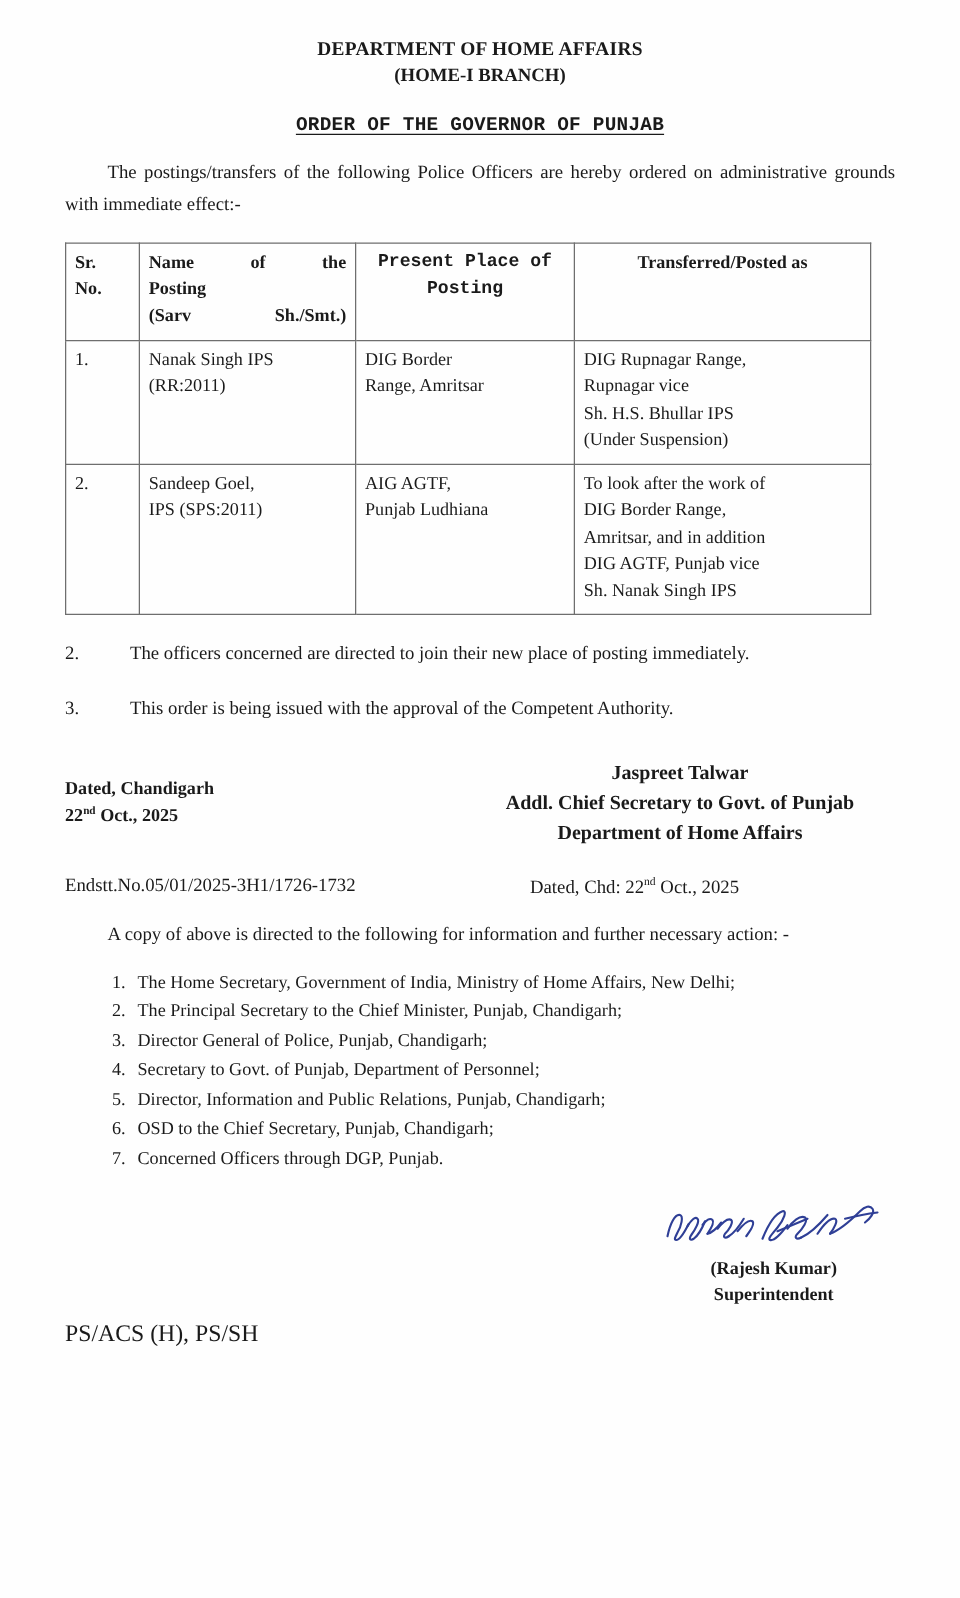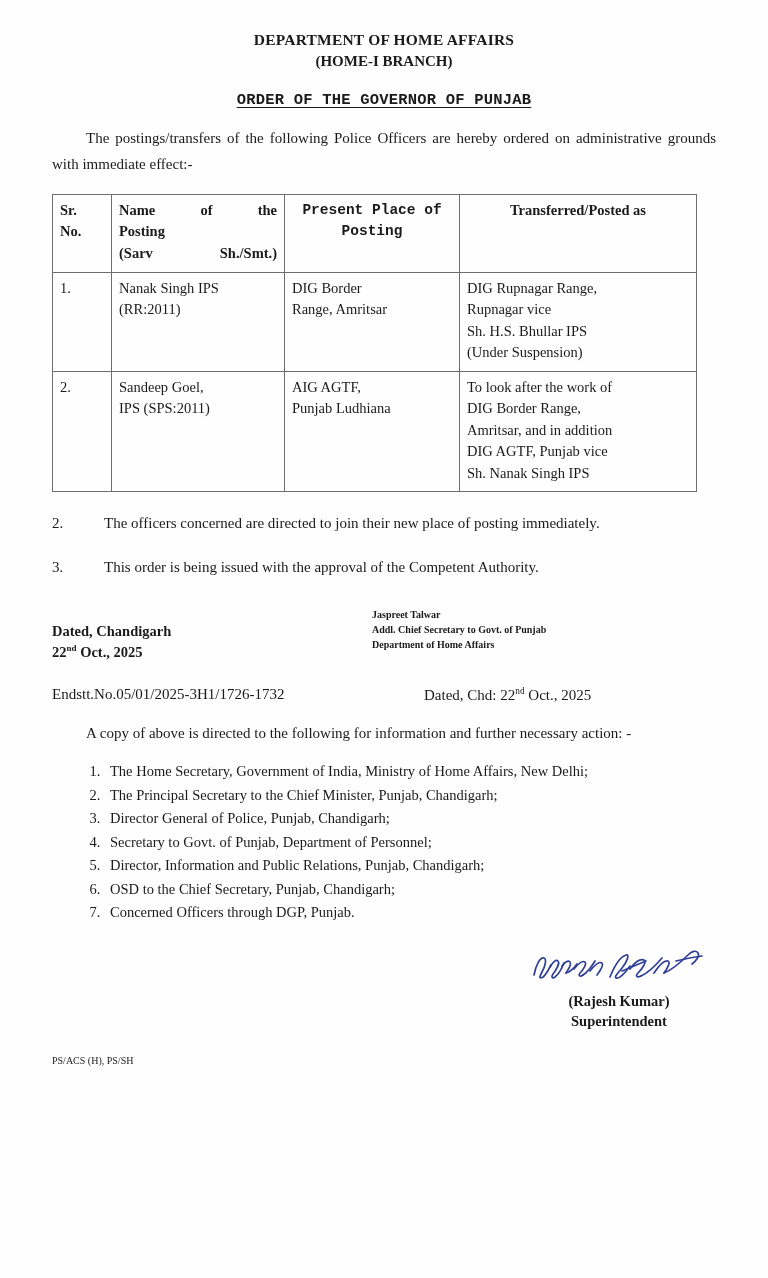--- a/index.html
+++ b/index.html
@@ -118,23 +118,23 @@
   .sig-left {
     font-weight: bold;
     font-size: 14.5px;
     line-height: 1.5;
     width: 320px;
     flex: 0 0 320px;
     padding-top: 14px;
   }
   .sig-right {
     font-weight: bold;
-    font-size: 10px;
+    font-size: 16px;
     line-height: 1.5;
-    text-align: left;
+    text-align: center;
     flex: 1 1 auto;
   }
   sup { font-size: 0.62em; vertical-align: super; }
 
   
   .endst-row {
     margin-top: 22px;
     display: flex;
     font-size: 15px;
   }
@@ -168,22 +168,22 @@
     left: 452px;
     top: 44px;
     width: 230px;
     text-align: center;
     font-weight: bold;
     font-size: 14.5px;
     line-height: 1.42;
   }
 
   .footer-note {
-    font-size: 10px;
-    margin-top: 16px;
+    font-size: 19px;
+    margin-top: 4px;
   }
 </style>
 </head>
 <body>
 
 <div class="page">
   <div class="content">
 
     <div class="hdr-dept">DEPARTMENT OF HOME AFFAIRS</div>
     <div class="hdr-branch">(HOME-I BRANCH)</div>

